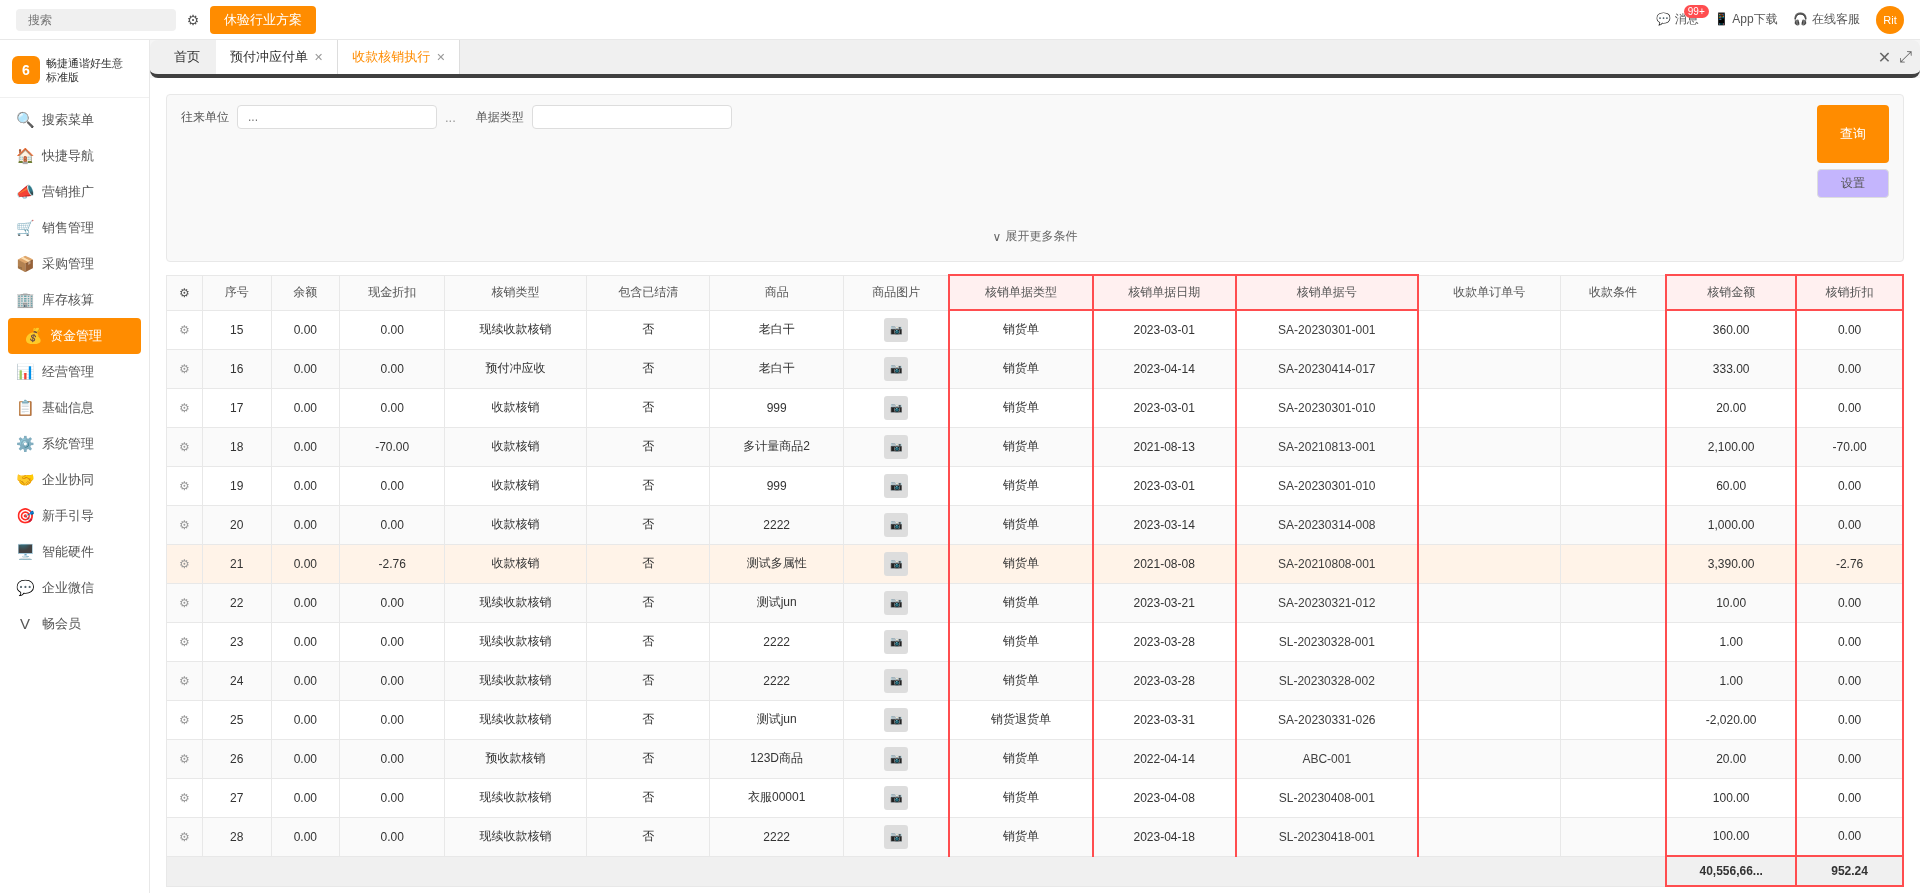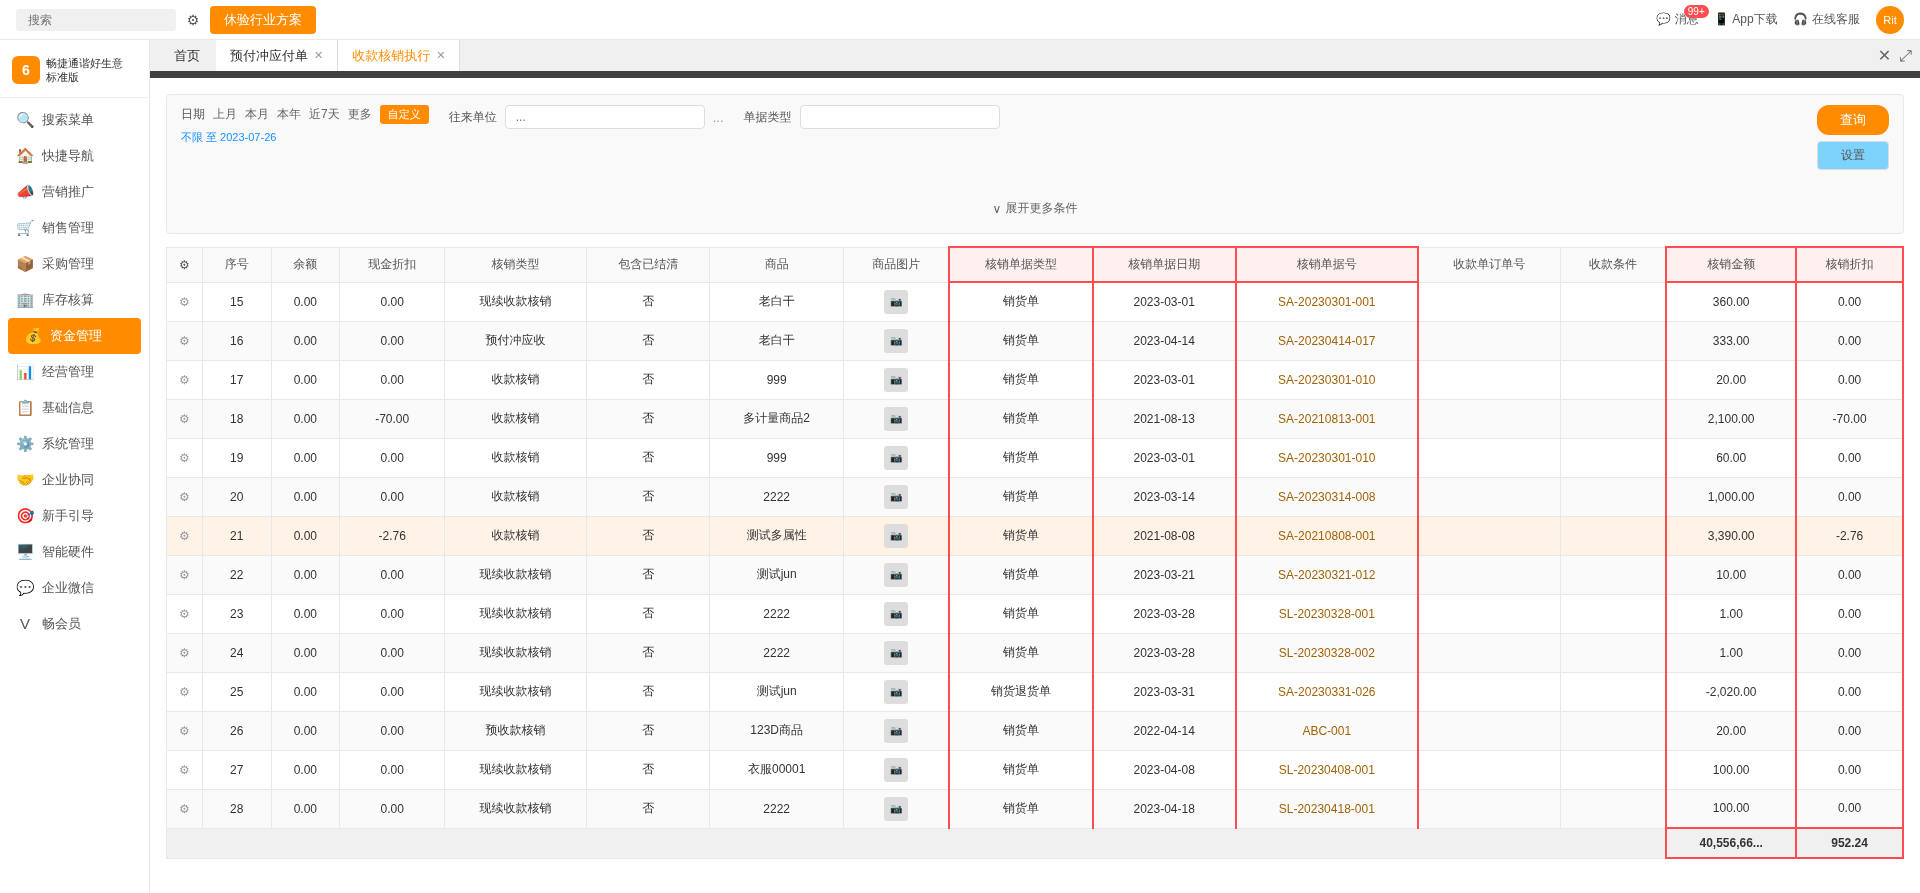--- a/index.html
+++ b/index.html
@@ -31,52 +31,52 @@
     .logo-icon { width: 28px; height: 28px; background: #ff8c00; border-radius: 6px; display: flex; align-items: center; justify-content: center; color: #fff; font-size: 14px; font-weight: bold; }
     .logo-text { font-size: 11px; color: #333; line-height: 1.3; }
     .sidebar-item { display: flex; align-items: center; gap: 8px; padding: 9px 16px; cursor: pointer; color: #555; font-size: 13px; }
     .sidebar-item.active { background: #ff8c00; color: #fff; border-radius: 4px; margin: 0 8px; }
     .sidebar-icon { font-size: 15px; width: 18px; text-align: center; }
 
     
     .main { flex: 1; display: flex; flex-direction: column; overflow: hidden; }
 
     
-    .tab-bar { display: flex; background: #f0f0f0; border-bottom: 7px solid #404040; align-items: center; padding: 0 8px; height: 38px; }
+    .tab-bar { display: flex; background: #f0f0f0; border-bottom: 4px solid #404040; align-items: center; padding: 0 8px; height: 38px; border-radius: 8px; }
     .tab-home { padding: 8px 16px; color: #333; font-size: 13px; cursor: pointer; }
     .tab-item { display: flex; align-items: center; gap: 6px; padding: 0 14px; height: 100%; background: #fff; border-right: 1px solid #ddd; font-size: 13px; color: #333; cursor: pointer; position: relative; }
     .tab-item.active { color: #ff8c00; }
     .tab-close { font-size: 11px; color: #999; cursor: pointer; }
     .tab-bar-actions { margin-left: auto; display: flex; align-items: center; gap: 8px; color: #666; font-size: 16px; cursor: pointer; }
 
     
     .page-content { flex: 1; overflow: auto; padding: 16px; background: #fff; margin: 0; }
     .page-title { font-size: 18px; font-weight: bold; color: #333; margin-bottom: 12px; }
 
     
     .filter-bar { background: #f9f9f9; border: 1px solid #e8e8e8; border-radius: 4px; padding: 10px 14px; margin-bottom: 12px; display: flex; align-items: center; gap: 16px; flex-wrap: wrap; }
     .filter-label { color: #555; font-size: 12px; }
     .filter-link { color: #666; cursor: pointer; font-size: 12px; }
     .filter-custom { background: #ff8c00; color: #fff; border: none; border-radius: 3px; padding: 2px 8px; font-size: 11px; cursor: pointer; }
     .filter-date-range { color: #1890ff; font-size: 11px; }
     .filter-input { border: 1px solid #ddd; border-radius: 4px; padding: 4px 10px; font-size: 12px; color: #555; background: #fff; min-width: 120px; }
     .filter-select { border: 1px solid #ddd; border-radius: 4px; padding: 4px 28px 4px 10px; font-size: 12px; color: #555; background: #fff; appearance: none; cursor: pointer; min-width: 150px; }
-    .query-btn { background: #ff8c00; color: #fff; border: none; border-radius: 12px; padding: 6px 18px; font-size: 13px; cursor: pointer; }
-    .settings-btn { background: #7dd3fc; border: 1px solid #ddd; border-radius: 4px; padding: 5px 23px; font-size: 12px; color: #555; cursor: pointer; }
+    .query-btn { background: #ff8c00; color: #fff; border: none; border-radius: 4px; padding: 20px 18px; font-size: 13px; cursor: pointer; }
+    .settings-btn { background: #c4b5fd; border: 1px solid #ddd; border-radius: 4px; padding: 5px 23px; font-size: 12px; color: #555; cursor: pointer; }
     .export-btn { display: flex; align-items: center; gap: 4px; color: #555; font-size: 13px; cursor: pointer; border: 1px solid #ddd; border-radius: 4px; padding: 4px 12px; background: #fff; }
     .refresh-btn { display: flex; align-items: center; gap: 4px; color: #555; font-size: 13px; cursor: pointer; border: 1px solid #ddd; border-radius: 4px; padding: 4px 12px; background: #fff; }
 
     
     .table-container { overflow-x: auto; position: relative; }
     .data-table { width: 100%; border-collapse: collapse; font-size: 12px; }
     .data-table th { background: #fafafa; border: 1px solid #e8e8e8; padding: 8px 10px; text-align: center; font-weight: 500; color: #555; white-space: nowrap; }
     .data-table td { border: 1px solid #e8e8e8; padding: 7px 10px; text-align: center; color: #333; white-space: nowrap; }
     .data-table tr:nth-child(even) td { background: #fafafa; }
     .data-table tr.highlighted td { background: #fff3e8; }
-    .link-text { color: #a16207; cursor: pointer; text-decoration: none; }
+    .link-text { color: #404040; cursor: pointer; text-decoration: none; }
     .negative { color: #ff4d4f; }
     .total-row td { font-weight: bold; background: #f0f0f0; }
 
     
     .expand-conditions { text-align: center; padding: 6px; color: #666; font-size: 12px; cursor: pointer; display: flex; align-items: center; justify-content: center; gap: 4px; }
 
     
     .filter-main-row { display: flex; align-items: flex-start; gap: 20px; }
     .filter-col { display: flex; align-items: center; gap: 8px; }
 
@@ -198,33 +198,20 @@
         <span>✕</span>
         <span>⤢</span>
       </div>
     </div>
 
     <div class="page-content">
 
 
       <div class="filter-bar">
         <div class="filter-main-row" style="width:100%; display:flex; align-items:flex-start; gap:20px;">
-          <div style="display:flex; flex-direction:column; gap:6px;">
-
-            <div class="filter-col">
-              <span class="filter-label">日期</span>
-              <span class="filter-link">上月</span>
-              <span class="filter-link">本月</span>
-              <span class="filter-link">本年</span>
-              <span class="filter-link">近7天</span>
-              <span class="filter-link">更多</span>
-              <button class="filter-custom">自定义</button>
-            </div>
-            <div class="filter-date-range">不限 至 2023-07-26</div>
-          </div>
 
           <div class="filter-col">
             <span class="filter-label">往来单位</span>
             <input class="filter-input" type="text" style="width: 200px;" placeholder="...">
             <span style="color:#999; cursor:pointer;">...</span>
           </div>
 
           <div class="filter-col">
             <span class="filter-label">单据类型</span>
             <select class="filter-select" style="width:200px;"></select>

